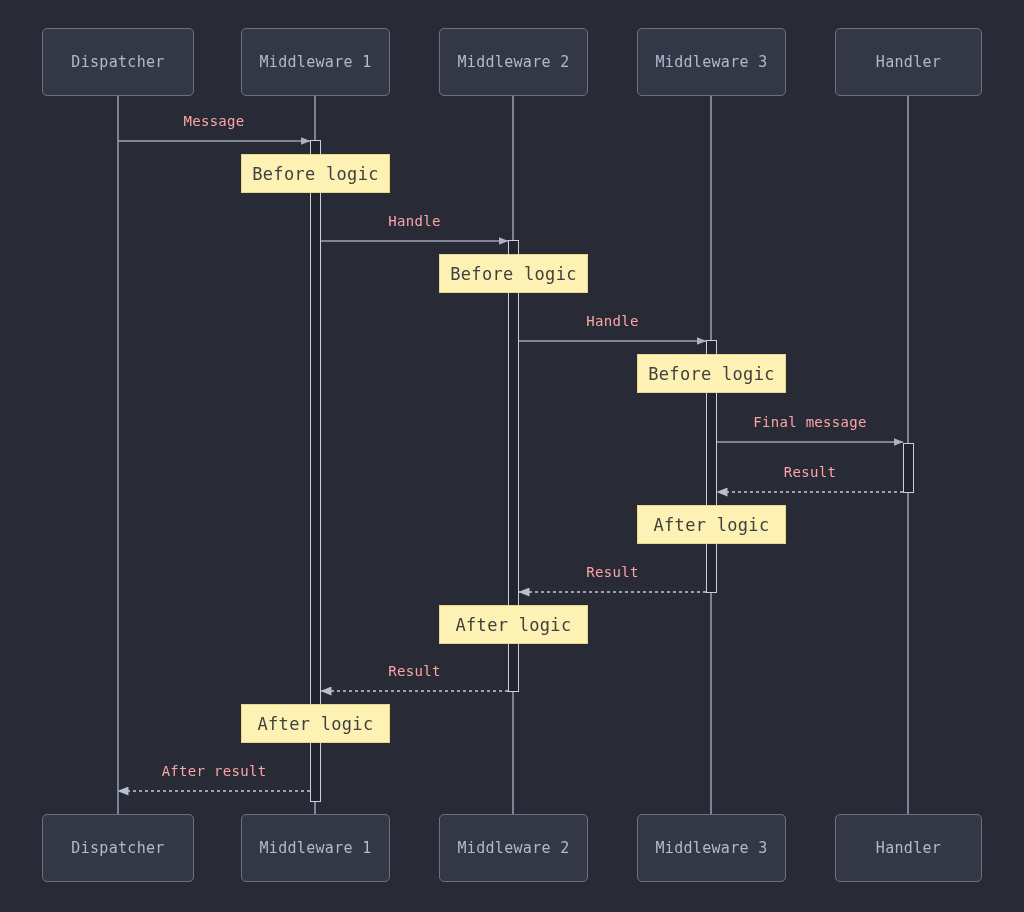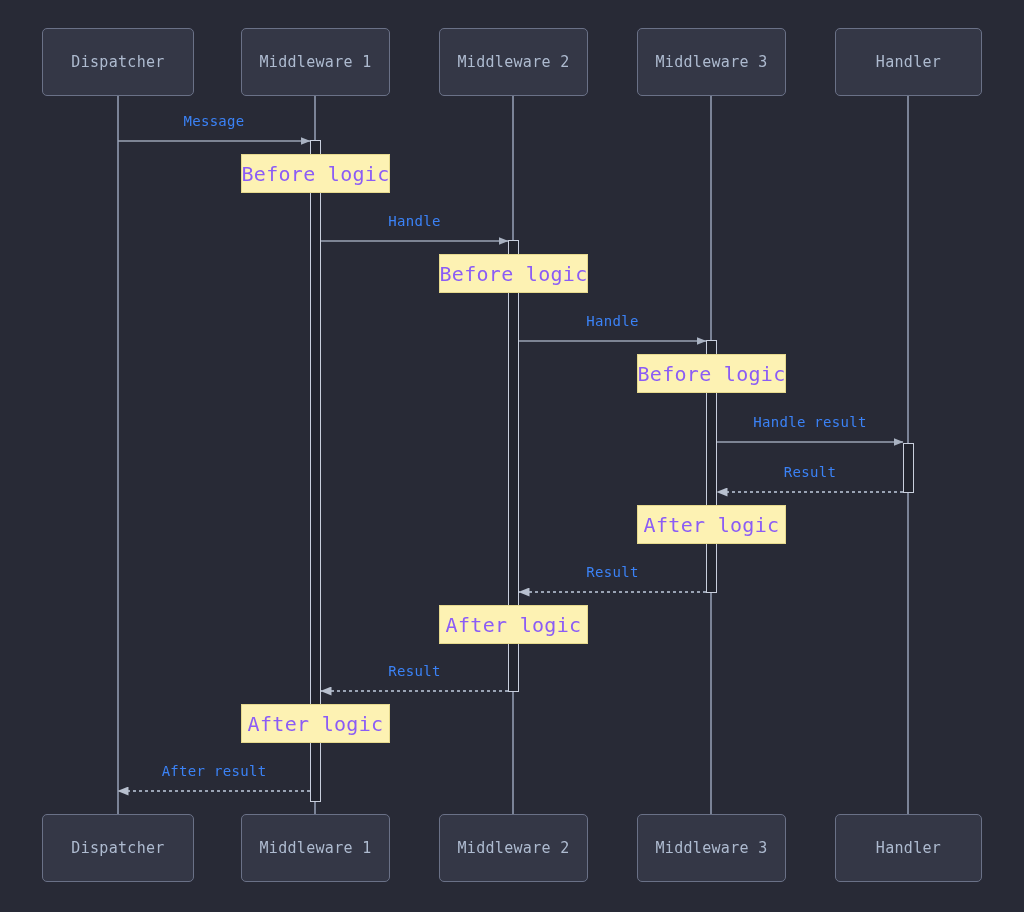--- a/index.html
+++ b/index.html
@@ -47,33 +47,33 @@
     width: 11px;
     background: #22242e;
     border: 1px solid #c9cfdd;
   }
   
   .note {
     position: absolute;
     box-sizing: border-box;
     background: #fdf2b3;
     border: 1px solid #e6d98e;
-    color: #8b5cf6;
-    font-size: 20px;
+    color: #404040;
+    font-size: 17px;
     font-family: "DejaVu Sans Mono", "Liberation Mono", monospace;
     display: flex;
     align-items: center;
     justify-content: center;
     white-space: nowrap;
     letter-spacing: 0.3px;
   }
   
   .msg-label {
     position: absolute;
-    color: #3b82f6;
+    color: #fca5a5;
     font-size: 14px;
     font-family: "DejaVu Sans Mono", "Liberation Mono", monospace;
     white-space: nowrap;
     letter-spacing: 0.3px;
     transform: translateX(-50%);
     text-align: center;
   }
 </style>
 </head>
 <body>
@@ -148,21 +148,21 @@
         <span>After logic</span>
       </div>
       <div class="note" style="left: 241px; top: 704px; width: 149px; height: 39px;">
         <span>After logic</span>
       </div>
     </div>
   <div id="msg-labels">
       <div class="msg-label" style="left: 214px; top: 113px;">Message</div>
       <div class="msg-label" style="left: 414.5px; top: 213px;">Handle</div>
       <div class="msg-label" style="left: 612.5px; top: 313px;">Handle</div>
-      <div class="msg-label" style="left: 810px; top: 414px;">Handle result</div>
+      <div class="msg-label" style="left: 810px; top: 414px;">Final message</div>
       <div class="msg-label" style="left: 810px; top: 464px;">Result</div>
       <div class="msg-label" style="left: 612.5px; top: 564px;">Result</div>
       <div class="msg-label" style="left: 414.5px; top: 663px;">Result</div>
       <div class="msg-label" style="left: 214px; top: 763px;">After result</div>
     </div>
   <div id="bottom-boxes">
       <div class="participant-box" style="left: 42px; top: 814px; width: 152px; height: 68px;">
         <span>Dispatcher</span>
       </div>
       <div class="participant-box" style="left: 241px; top: 814px; width: 149px; height: 68px;">

